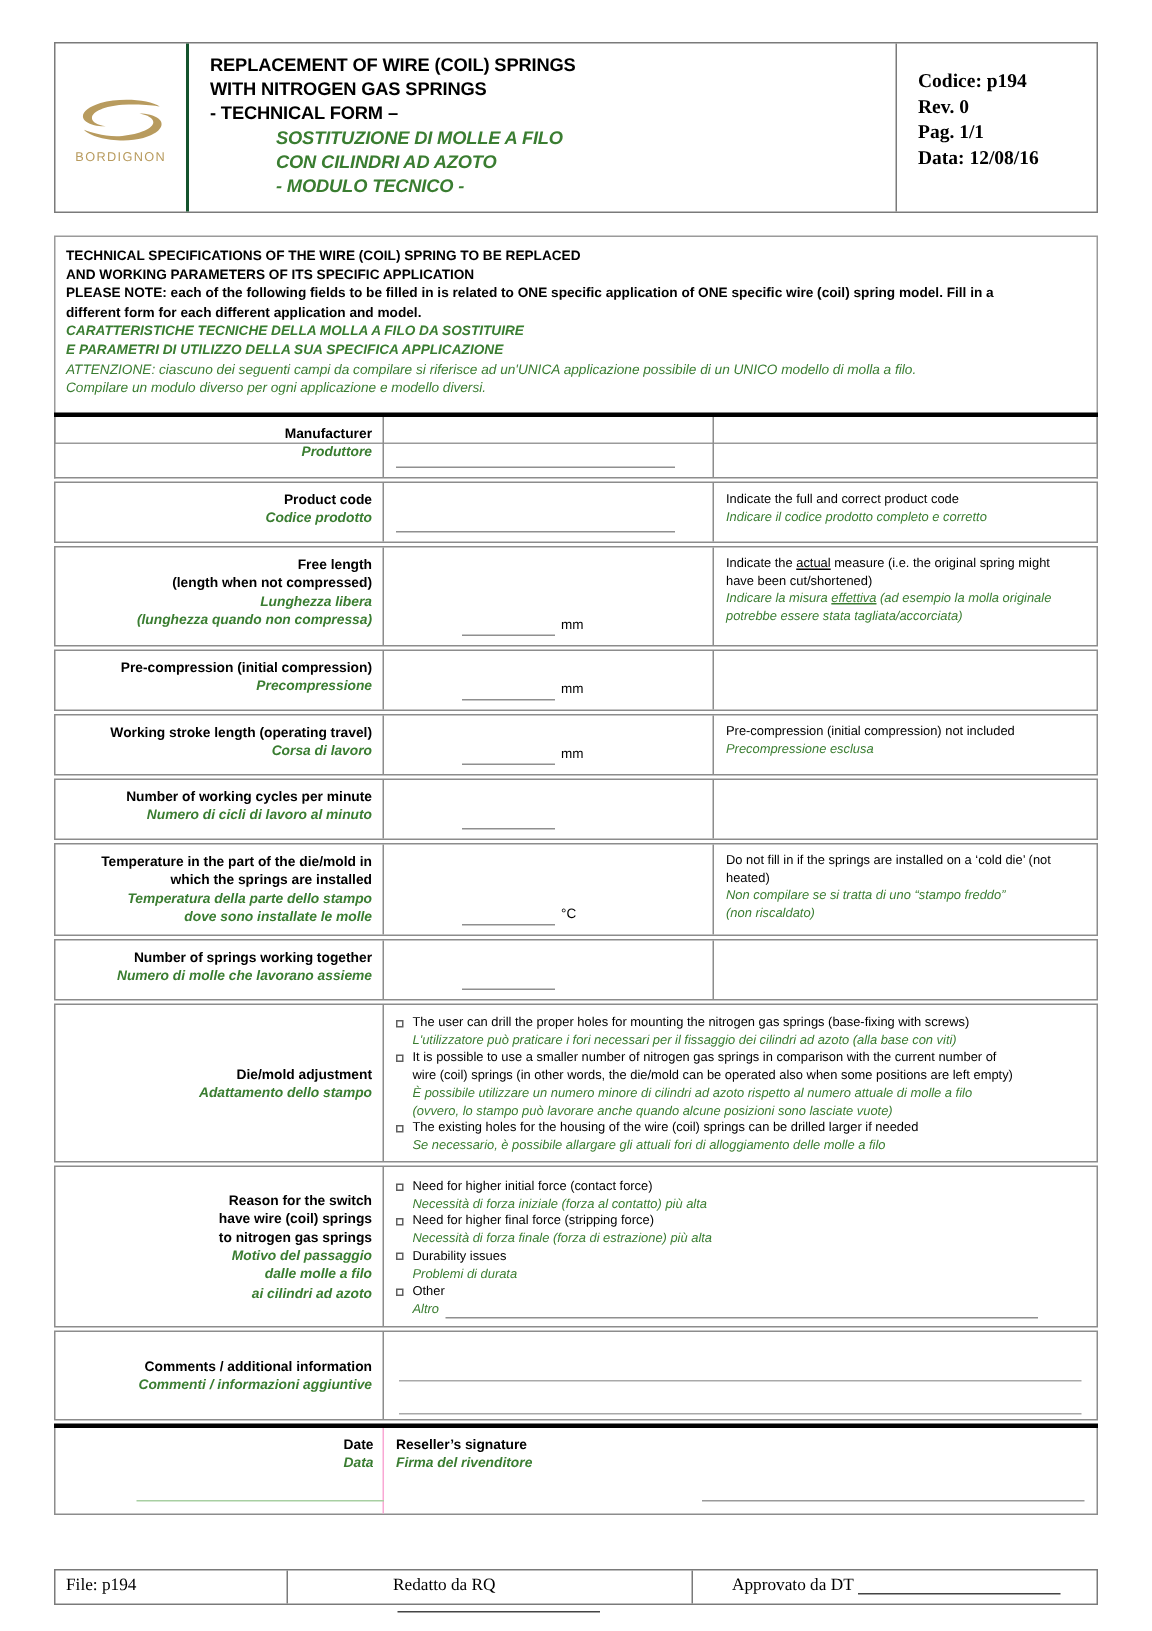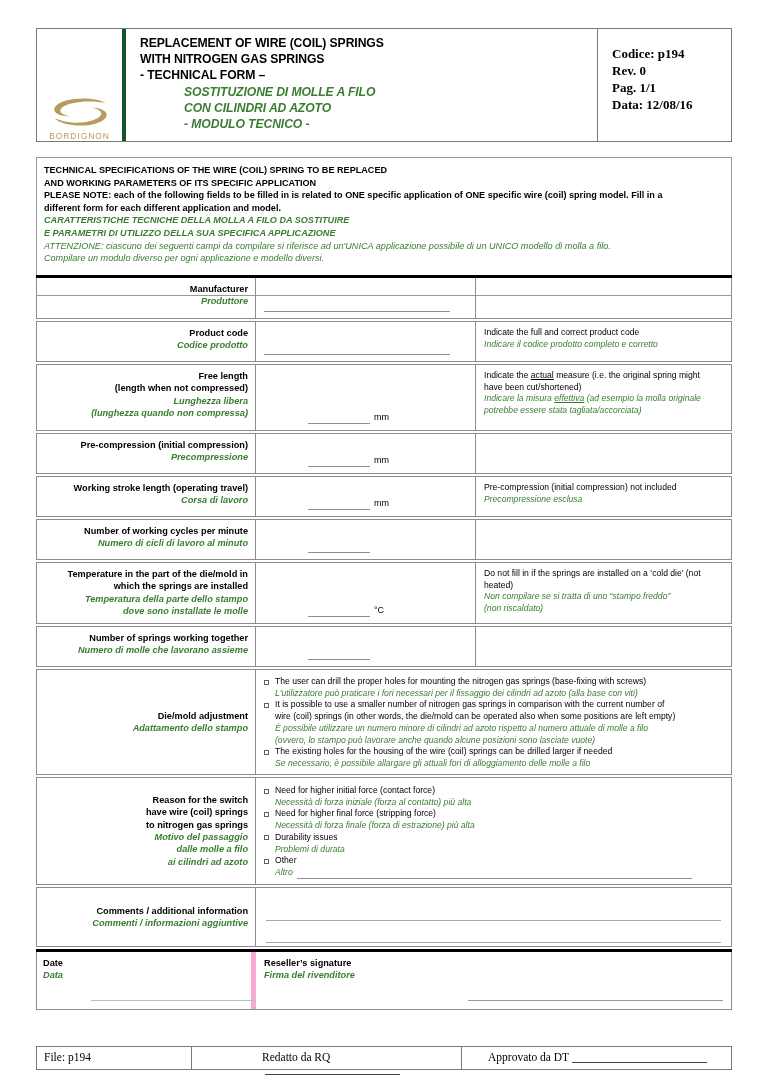--- a/index.html
+++ b/index.html
@@ -16,23 +16,23 @@
   .page { width: 768px; height: 1087px; padding: 0; position: relative; }
 
   
   .hdr {
     position: absolute; left: 36px; top: 28px;
     width: 696px; height: 114px;
     border: 1px solid #7a7a7a;
     display: flex;
   }
   .hdr-logo {
-    width: 89px; border-right: 4px solid #14532d;
+    width: 89px; border-right: 2px solid #14532d;
     display: flex; flex-direction: column;
-    align-items: center; justify-content: flex-end;
+    align-items: center; justify-content: center;
     padding-top: 4px;
   }
   .logo-mark { width: 66px; height: 30px; }
   .logo-word {
     font-size: 8.5px; letter-spacing: 0.9px;
     color: #b89b5e; margin-top: 3px; font-weight: 400;
   }
   .hdr-title {
     flex: 1; padding: 6px 0 0 14px;
     border-right: 1px solid #7a7a7a;
@@ -127,21 +127,21 @@
 
   
   .thickbar { height: 3px; background: #000; margin-top: 2px; }
   .daterow {
     display: flex;
     border-left: 1px solid #8c8c8c;
     border-right: 1px solid #8c8c8c;
     border-bottom: 1px solid #8c8c8c;
     height: 58px;
   }
-  .dcell1 { width: 219px; border-right: 5px solid #f9a8d4; padding: 5px 6px; position: relative; }
+  .dcell1 { width: 219px; border-right: 1px solid #f9a8d4; padding: 5px 6px; position: relative; text-align: right; }
   .dcell2 { flex: 1; padding: 5px 8px; position: relative; }
   .dcell1 .t, .dcell2 .t { font-size: 9.2px; font-weight: bold; line-height: 12px; }
   .dcell1 .g, .dcell2 .g { font-size: 9.2px; font-weight: bold; font-style: italic; color: #3a7d31; line-height: 12px; }
   .dateline {
     position: absolute; left: 54px; bottom: 8px; width: 165px;
     border-bottom: 1px solid #a8cfa2; height: 1px;
   }
   .signline {
     position: absolute; left: 212px; bottom: 8px; width: 255px;
     border-bottom: 1px solid #9a9a9a; height: 1px;

